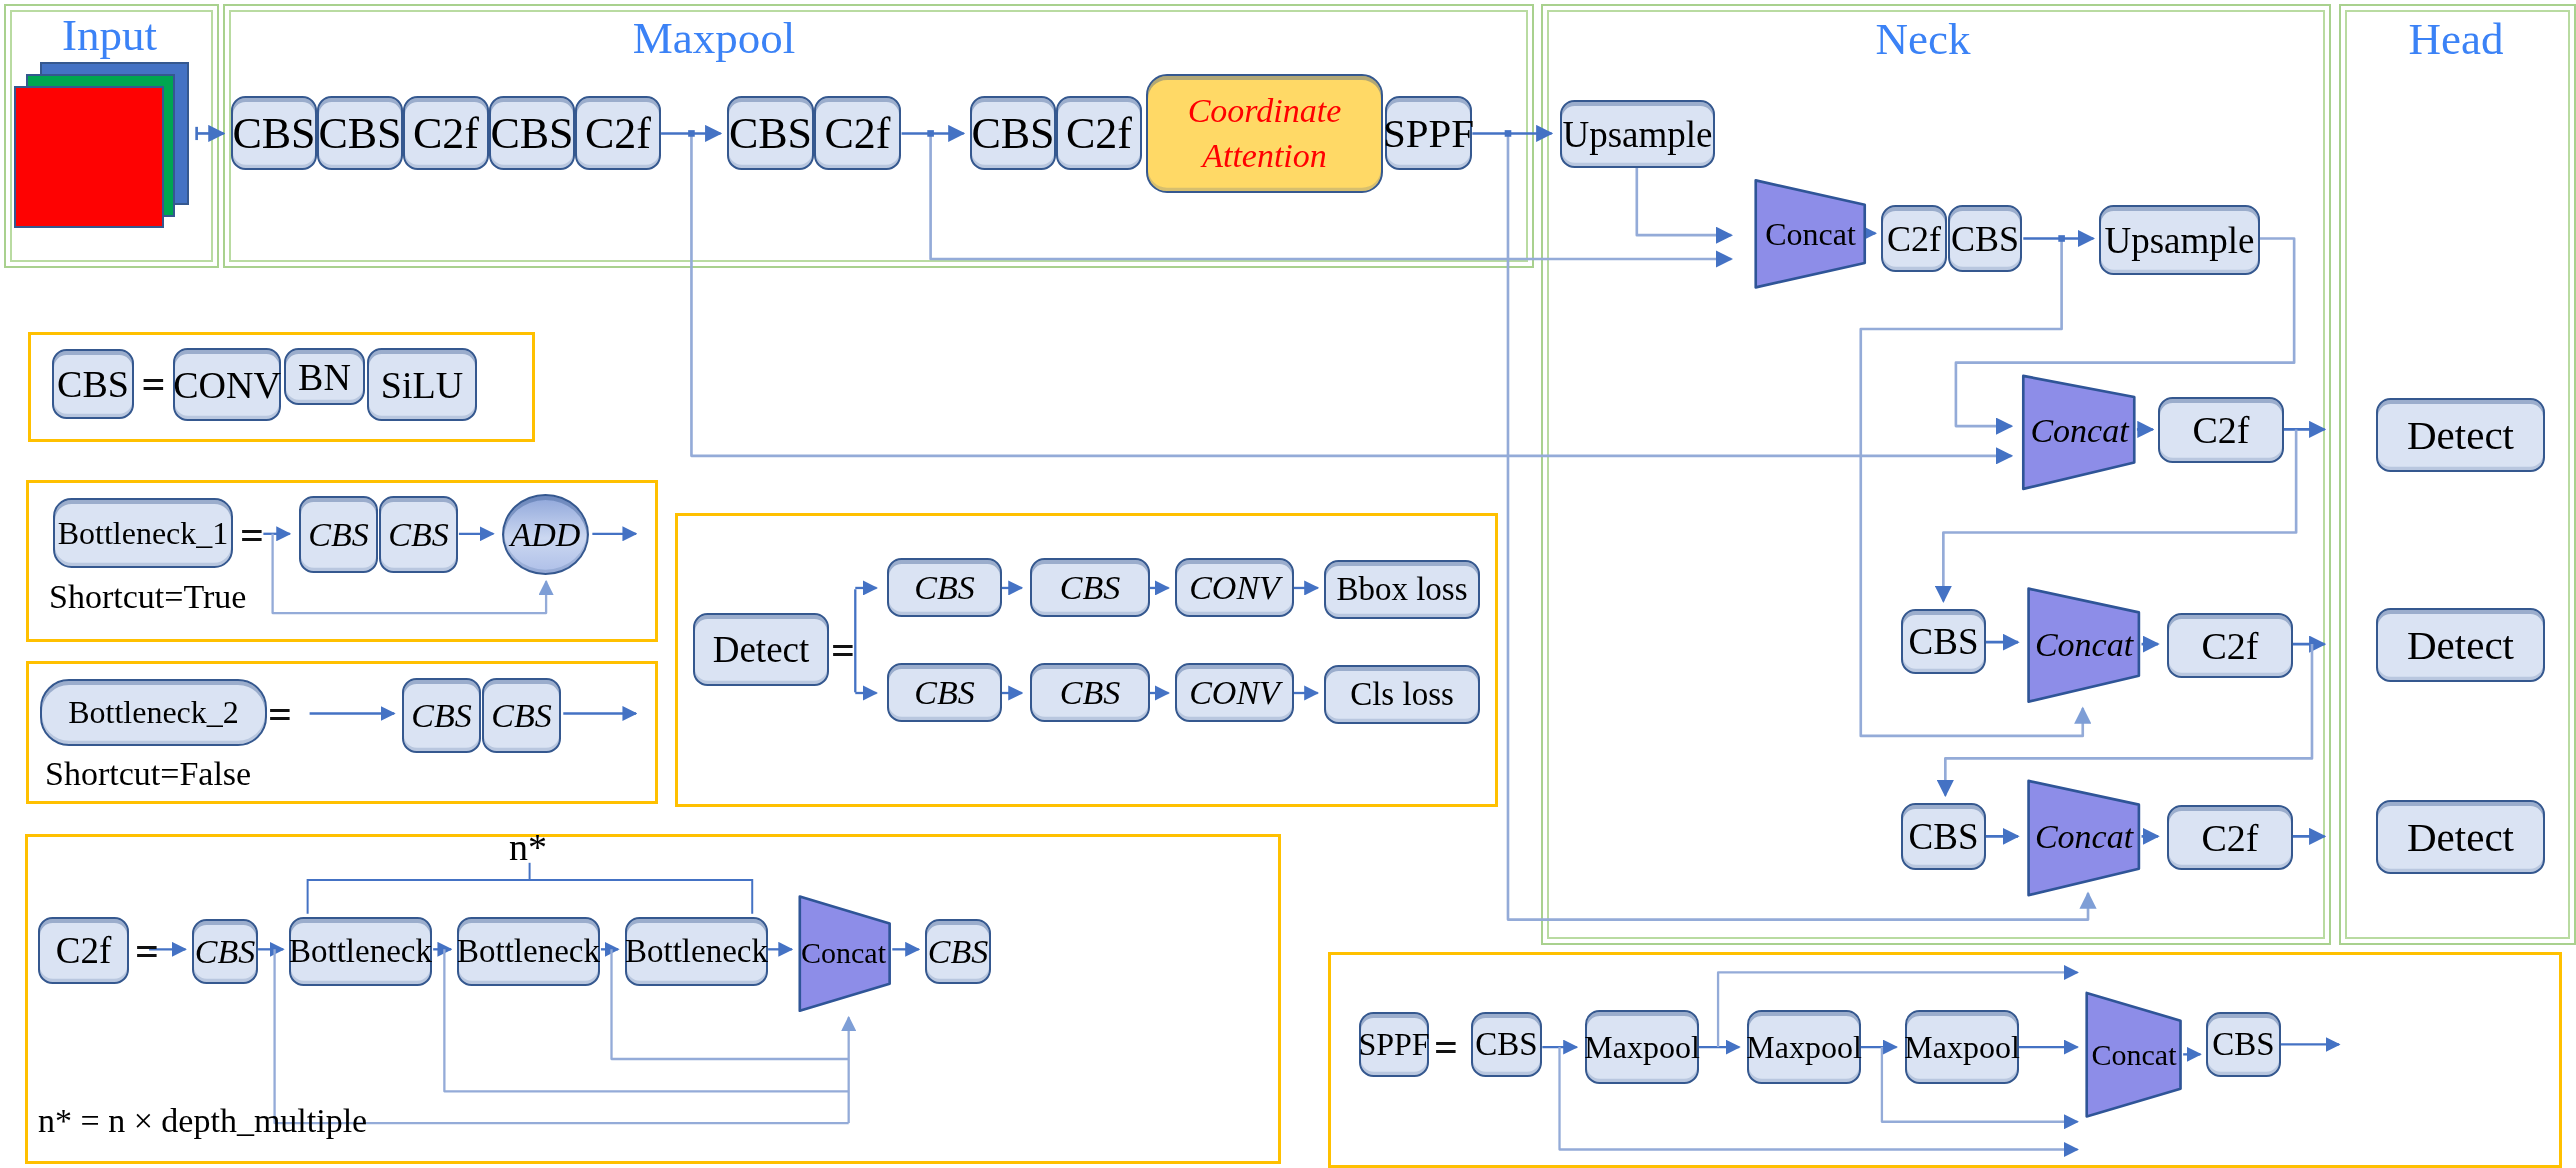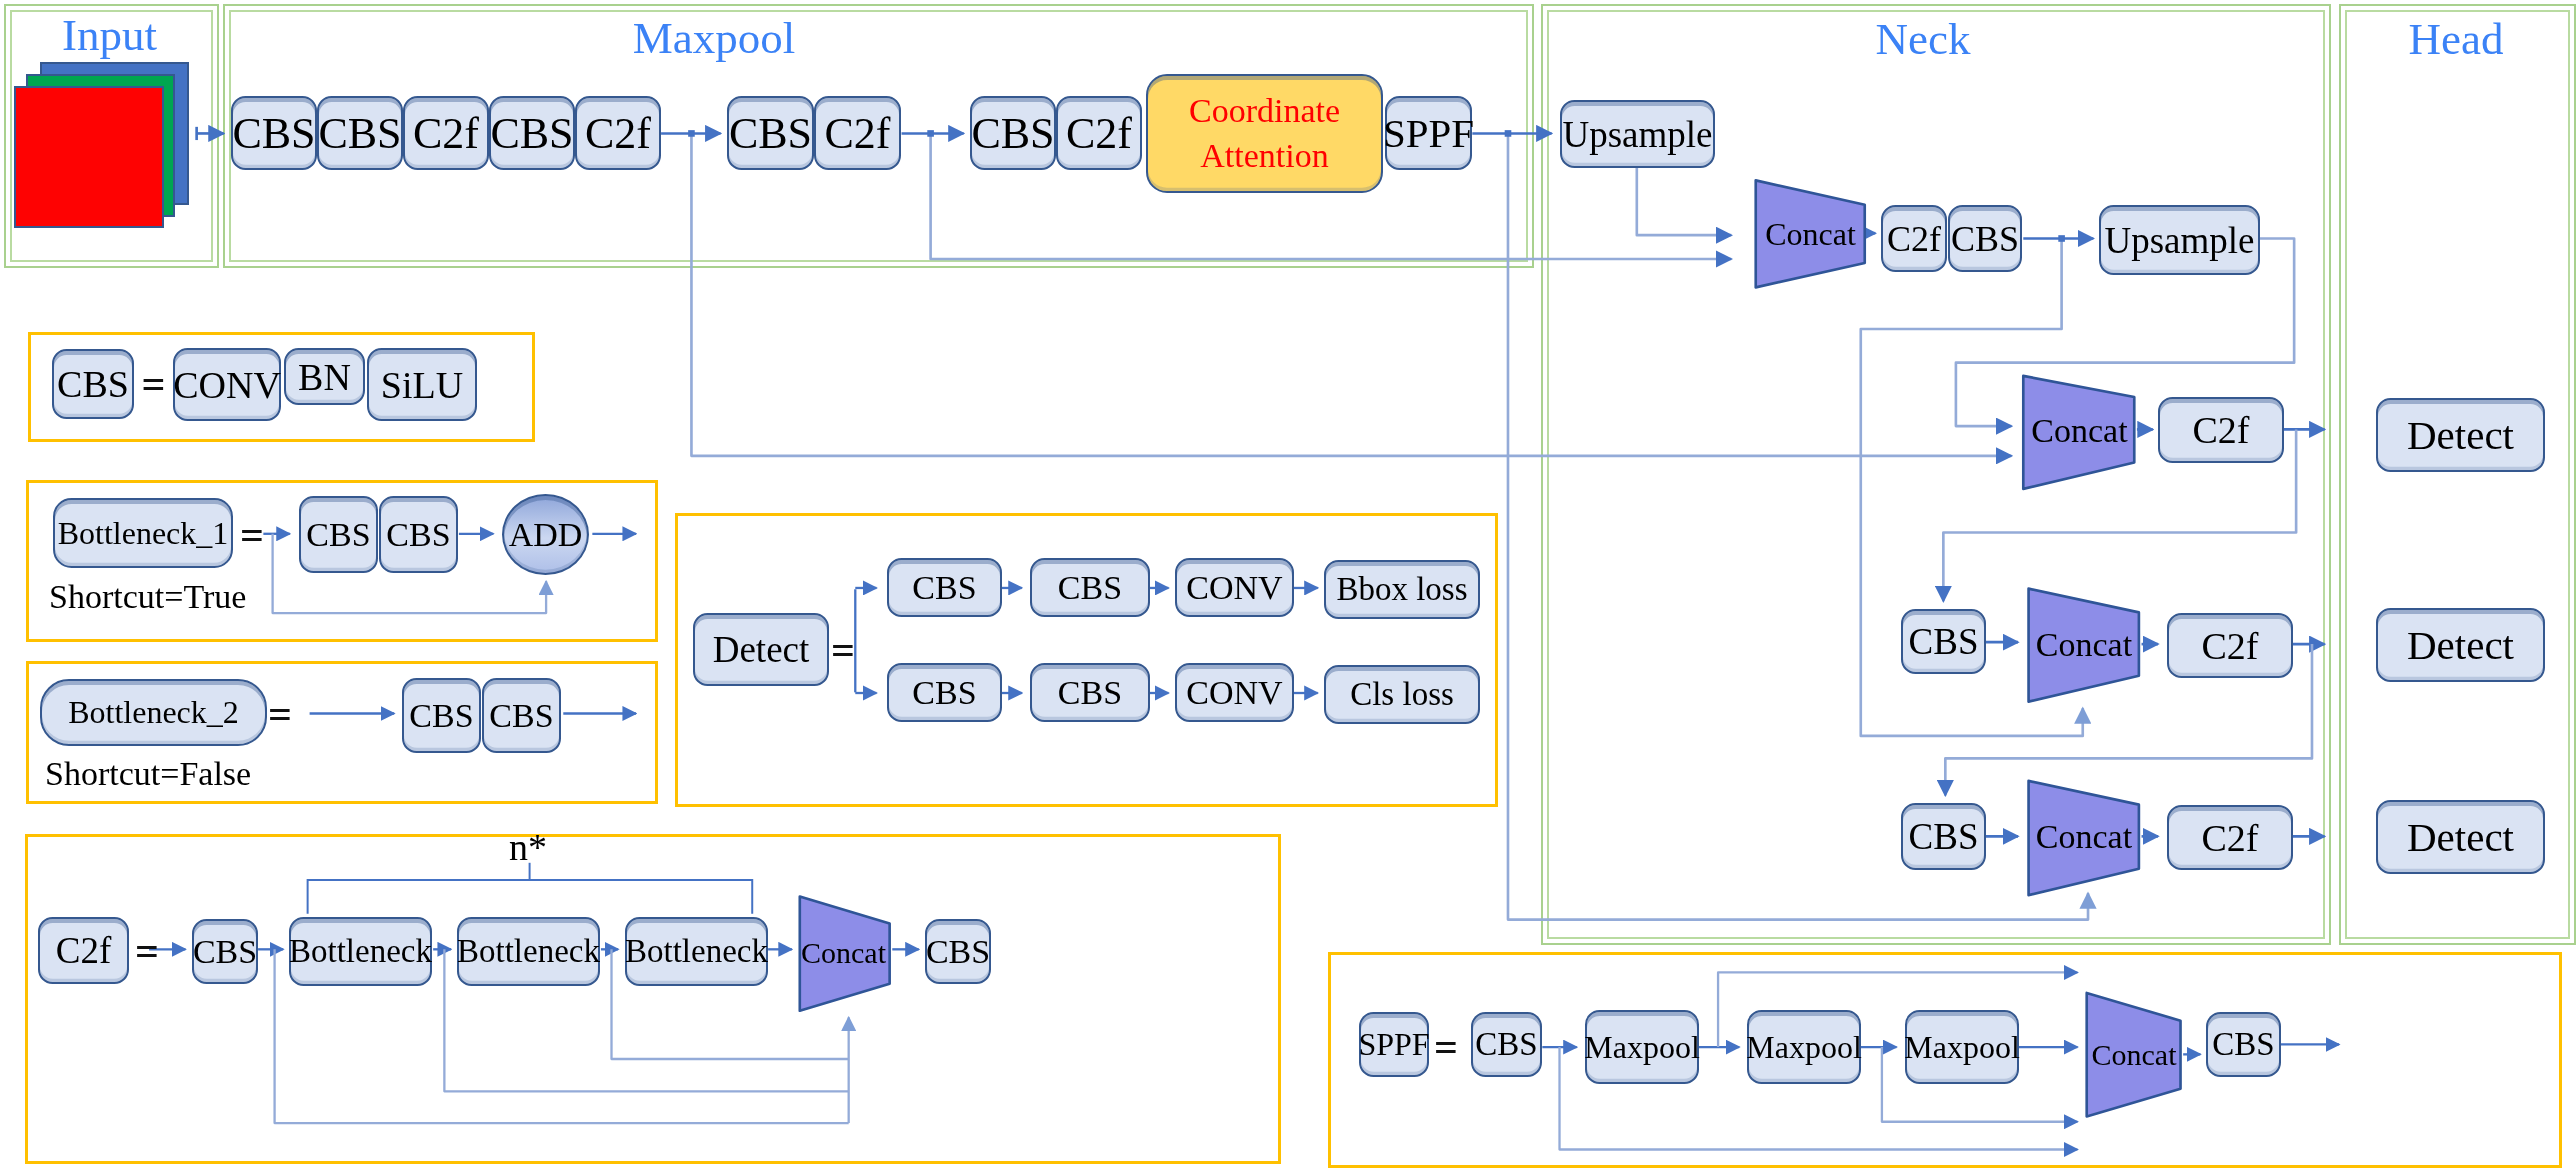--- a/index.html
+++ b/index.html
@@ -13,21 +13,21 @@
   .legend{position:absolute;border:3.3px solid #ffc000;background:transparent;z-index:0;}
 
   .ptitle{position:absolute;color:#3b82f6;font-size:45px;display:flex;
           align-items:center;justify-content:center;z-index:3;}
 
   .nd{position:absolute;box-sizing:border-box;background:#dae3f3;
       border:2.6px solid #35588f;border-radius:14.5px;display:flex;align-items:center;
       justify-content:center;color:#000;z-index:3;
       box-shadow:inset 0 4px 0 rgba(53,88,143,.38), inset 0 -3.3px 0 rgba(53,88,143,.20);}
   .f66{font-size:44px;} .f62{font-size:41px;} .f58{font-size:38px;}
-  .f56{font-size:37px;} .f54{font-size:36px;} .f52{font-size:34px;}
+  .f56{font-size:37px;} .f54{font-size:36px;} .f52{font-size:34px;font-style:italic;}
   .f50{font-size:33px;} .f48{font-size:32px;} .f46{font-size:30px;}
 
   .ca{background:#ffd966;color:#ff0000;border-radius:21px;text-align:center;
       line-height:1.3;padding:0 18.5px;}
   .ellipse{border-radius:50%;background:linear-gradient(180deg,#8fa6da 0%,#ccd8f1 55%,#aebfe8 100%);}
 
   .eq{position:absolute;color:#111;font-size:42px;font-weight:bold;display:flex;
       align-items:center;justify-content:center;z-index:3;}
   .note{position:absolute;color:#000;font-size:34px;z-index:3;white-space:nowrap;}
 
@@ -227,20 +227,21 @@
   <div class="legend" style="left:25px;top:834px;width:1250px;height:324px"></div>
   <div class="nd f56" style="left:38px;top:917px;width:91px;height:67px">C2f</div>
   <div class="eq" style="left:130px;top:930px;width:34px;height:41px">=</div>
   <div class="nd f52" style="left:192px;top:919px;width:66px;height:65px">CBS</div>
   <div class="nd f50" style="left:289px;top:917px;width:143px;height:69px">Bottleneck</div>
   <div class="nd f50" style="left:457px;top:917px;width:143px;height:69px">Bottleneck</div>
   <div class="nd f50" style="left:625px;top:917px;width:143px;height:69px">Bottleneck</div>
   <div class="clab f46" style="left:797px;top:934px;width:93px;height:37px">Concat</div>
   <div class="nd f52" style="left:925px;top:919px;width:66px;height:65px">CBS</div>
   <div class="note" style="left:509px;top:825px;font-size:38px">n*</div>
+  <div class="note" style="left:38px;top:1102px;font-size:34px">n* = n × depth_multiple</div>
 
   <div class="legend" style="left:1328px;top:952px;width:1228px;height:210px"></div>
   <div class="nd f48" style="left:1359px;top:1012px;width:70px;height:65px">SPPF</div>
   <div class="eq" style="left:1429px;top:1026px;width:34px;height:41px">=</div>
   <div class="nd f50" style="left:1471px;top:1012px;width:71px;height:65px">CBS</div>
   <div class="nd f48" style="left:1585px;top:1010px;width:114px;height:74px">Maxpool</div>
   <div class="nd f48" style="left:1747px;top:1010px;width:114px;height:74px">Maxpool</div>
   <div class="nd f48" style="left:1905px;top:1010px;width:114px;height:74px">Maxpool</div>
   <div class="clab f46" style="left:2087px;top:1036px;width:94px;height:37px">Concat</div>
   <div class="nd f50" style="left:2206px;top:1012px;width:75px;height:65px">CBS</div>

